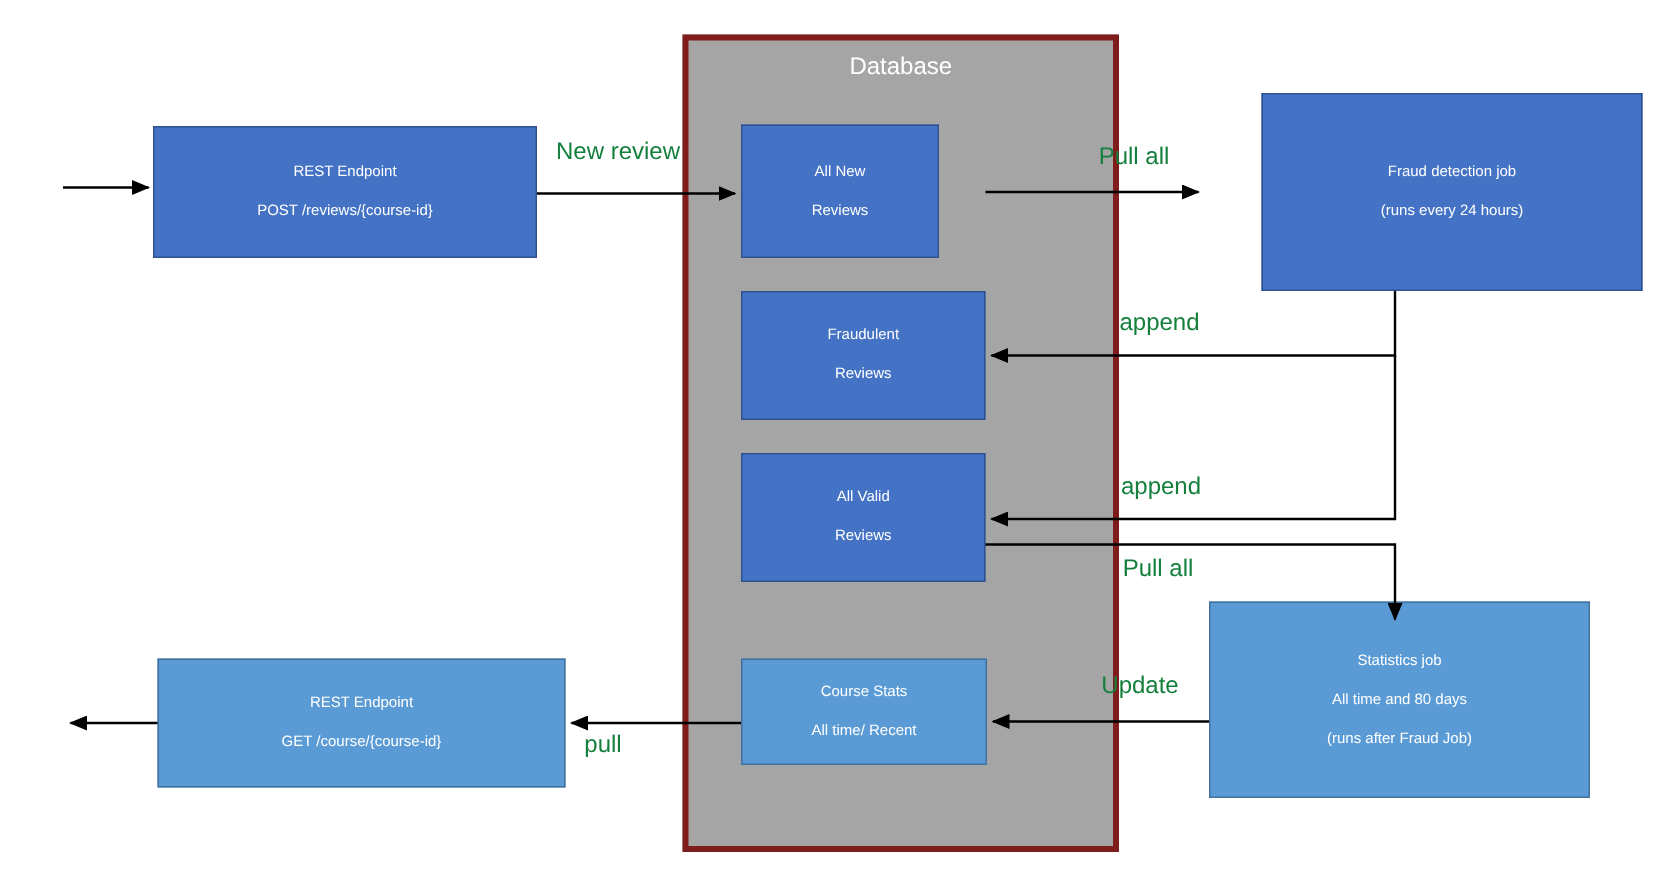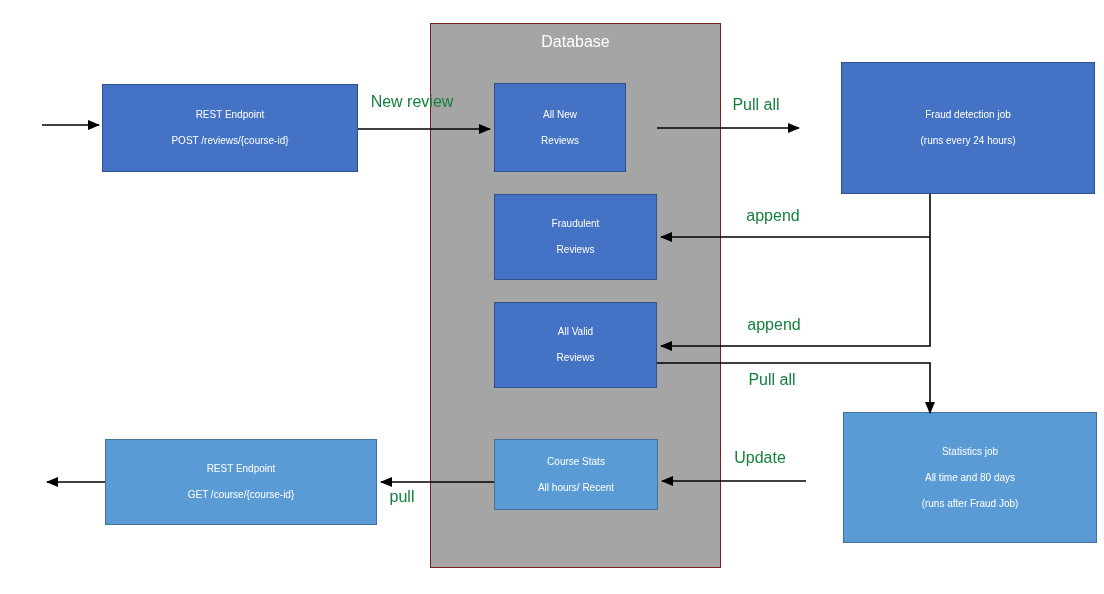--- a/index.html
+++ b/index.html
@@ -3,22 +3,22 @@
 <meta charset="utf-8">
 <style>
   html,body{margin:0;padding:0;background:#ffffff;}
   .canvas{
     position:relative;width:1104px;height:594px;background:#ffffff;overflow:hidden;
     font-family:"Liberation Sans",sans-serif;
   }
   .arrow-layer{position:absolute;left:0;top:0;z-index:3;pointer-events:none;}
   .arrow-layer line,.arrow-layer polyline{stroke:#000000;stroke-width:1.6;fill:none;}
   .db-container{
-    position:absolute;left:430px;top:23px;width:291px;height:545px;
-    background:#a5a5a5;border:1px solid #7f1d1d;box-sizing:border-box;z-index:1;padding-left:43px;
+    position:absolute;left:455px;top:23px;width:291px;height:545px;
+    background:#a5a5a5;border:4px solid #7f1d1d;box-sizing:border-box;z-index:1;padding-left:43px;
   }
   .db-title{
     position:absolute;left:0;top:9px;width:100%;text-align:center;
     color:#ffffff;font-size:16px;
   }
   .node{
     position:absolute;display:flex;flex-direction:column;align-items:center;justify-content:center;
     box-sizing:border-box;z-index:2;color:#ffffff;font-size:10px;line-height:26px;text-align:center;
   }
   .node.dark{background:#4472c4;border:1px solid #2f528f;}
@@ -51,29 +51,29 @@
     <div>Reviews</div>
   </div>
 
   <div class="node dark" style="left:494px;top:302px;width:163px;height:86px;">
     <div>All Valid</div>
     <div>Reviews</div>
   </div>
 
   <div class="node light" style="left:494px;top:439px;width:164px;height:71px;">
     <div>Course Stats</div>
-    <div>All hours/ Recent</div>
+    <div>All time/ Recent</div>
   </div>
 
   <div class="node dark" style="left:803px;top:62px;width:254px;height:132px;margin-left:38px;">
     <div>Fraud detection job</div>
     <div>(runs every 24 hours)</div>
   </div>
 
-  <div class="node light" style="left:806px;top:412px;width:254px;height:131px;margin-left:37px;">
+  <div class="node light" style="left:806px;top:401px;width:254px;height:131px;">
     <div>Statistics job</div>
     <div>All time and 80 days</div>
     <div>(runs after Fraud Job)</div>
   </div>
 
   <div class="node light" style="left:105px;top:439px;width:272px;height:86px;">
     <div>REST Endpoint</div>
     <div>GET /course/{course-id}</div>
   </div>
 

